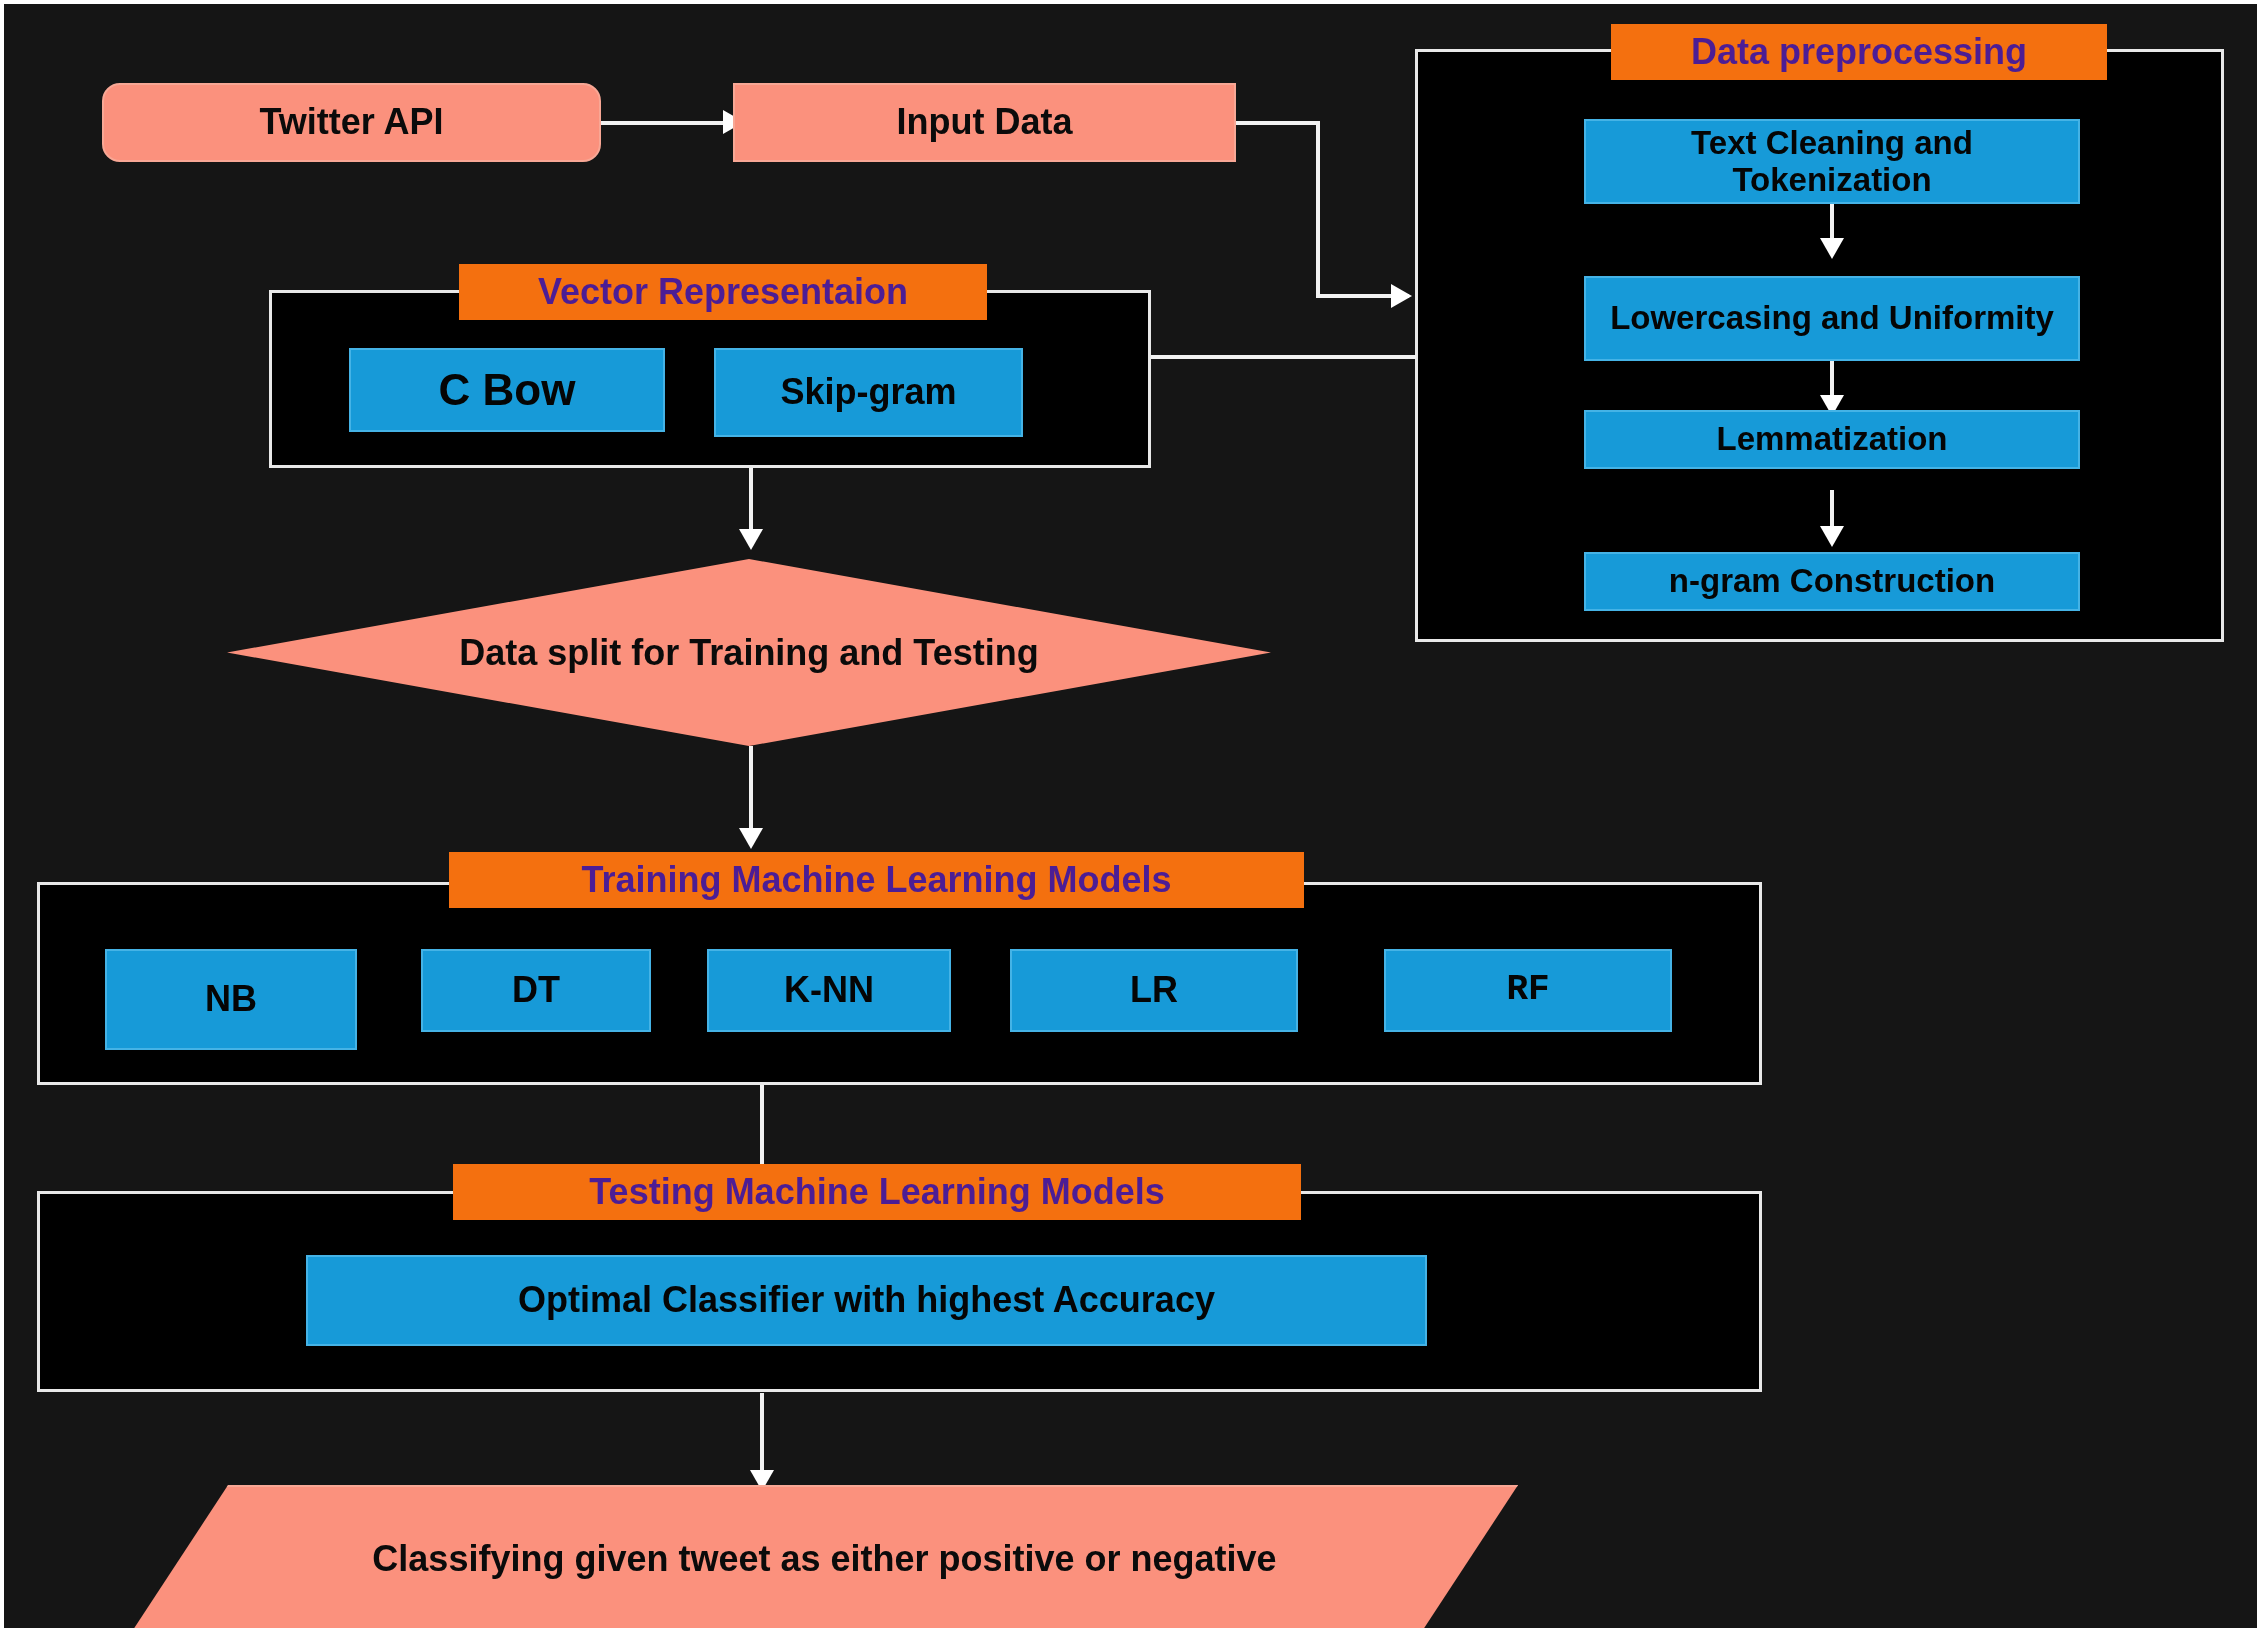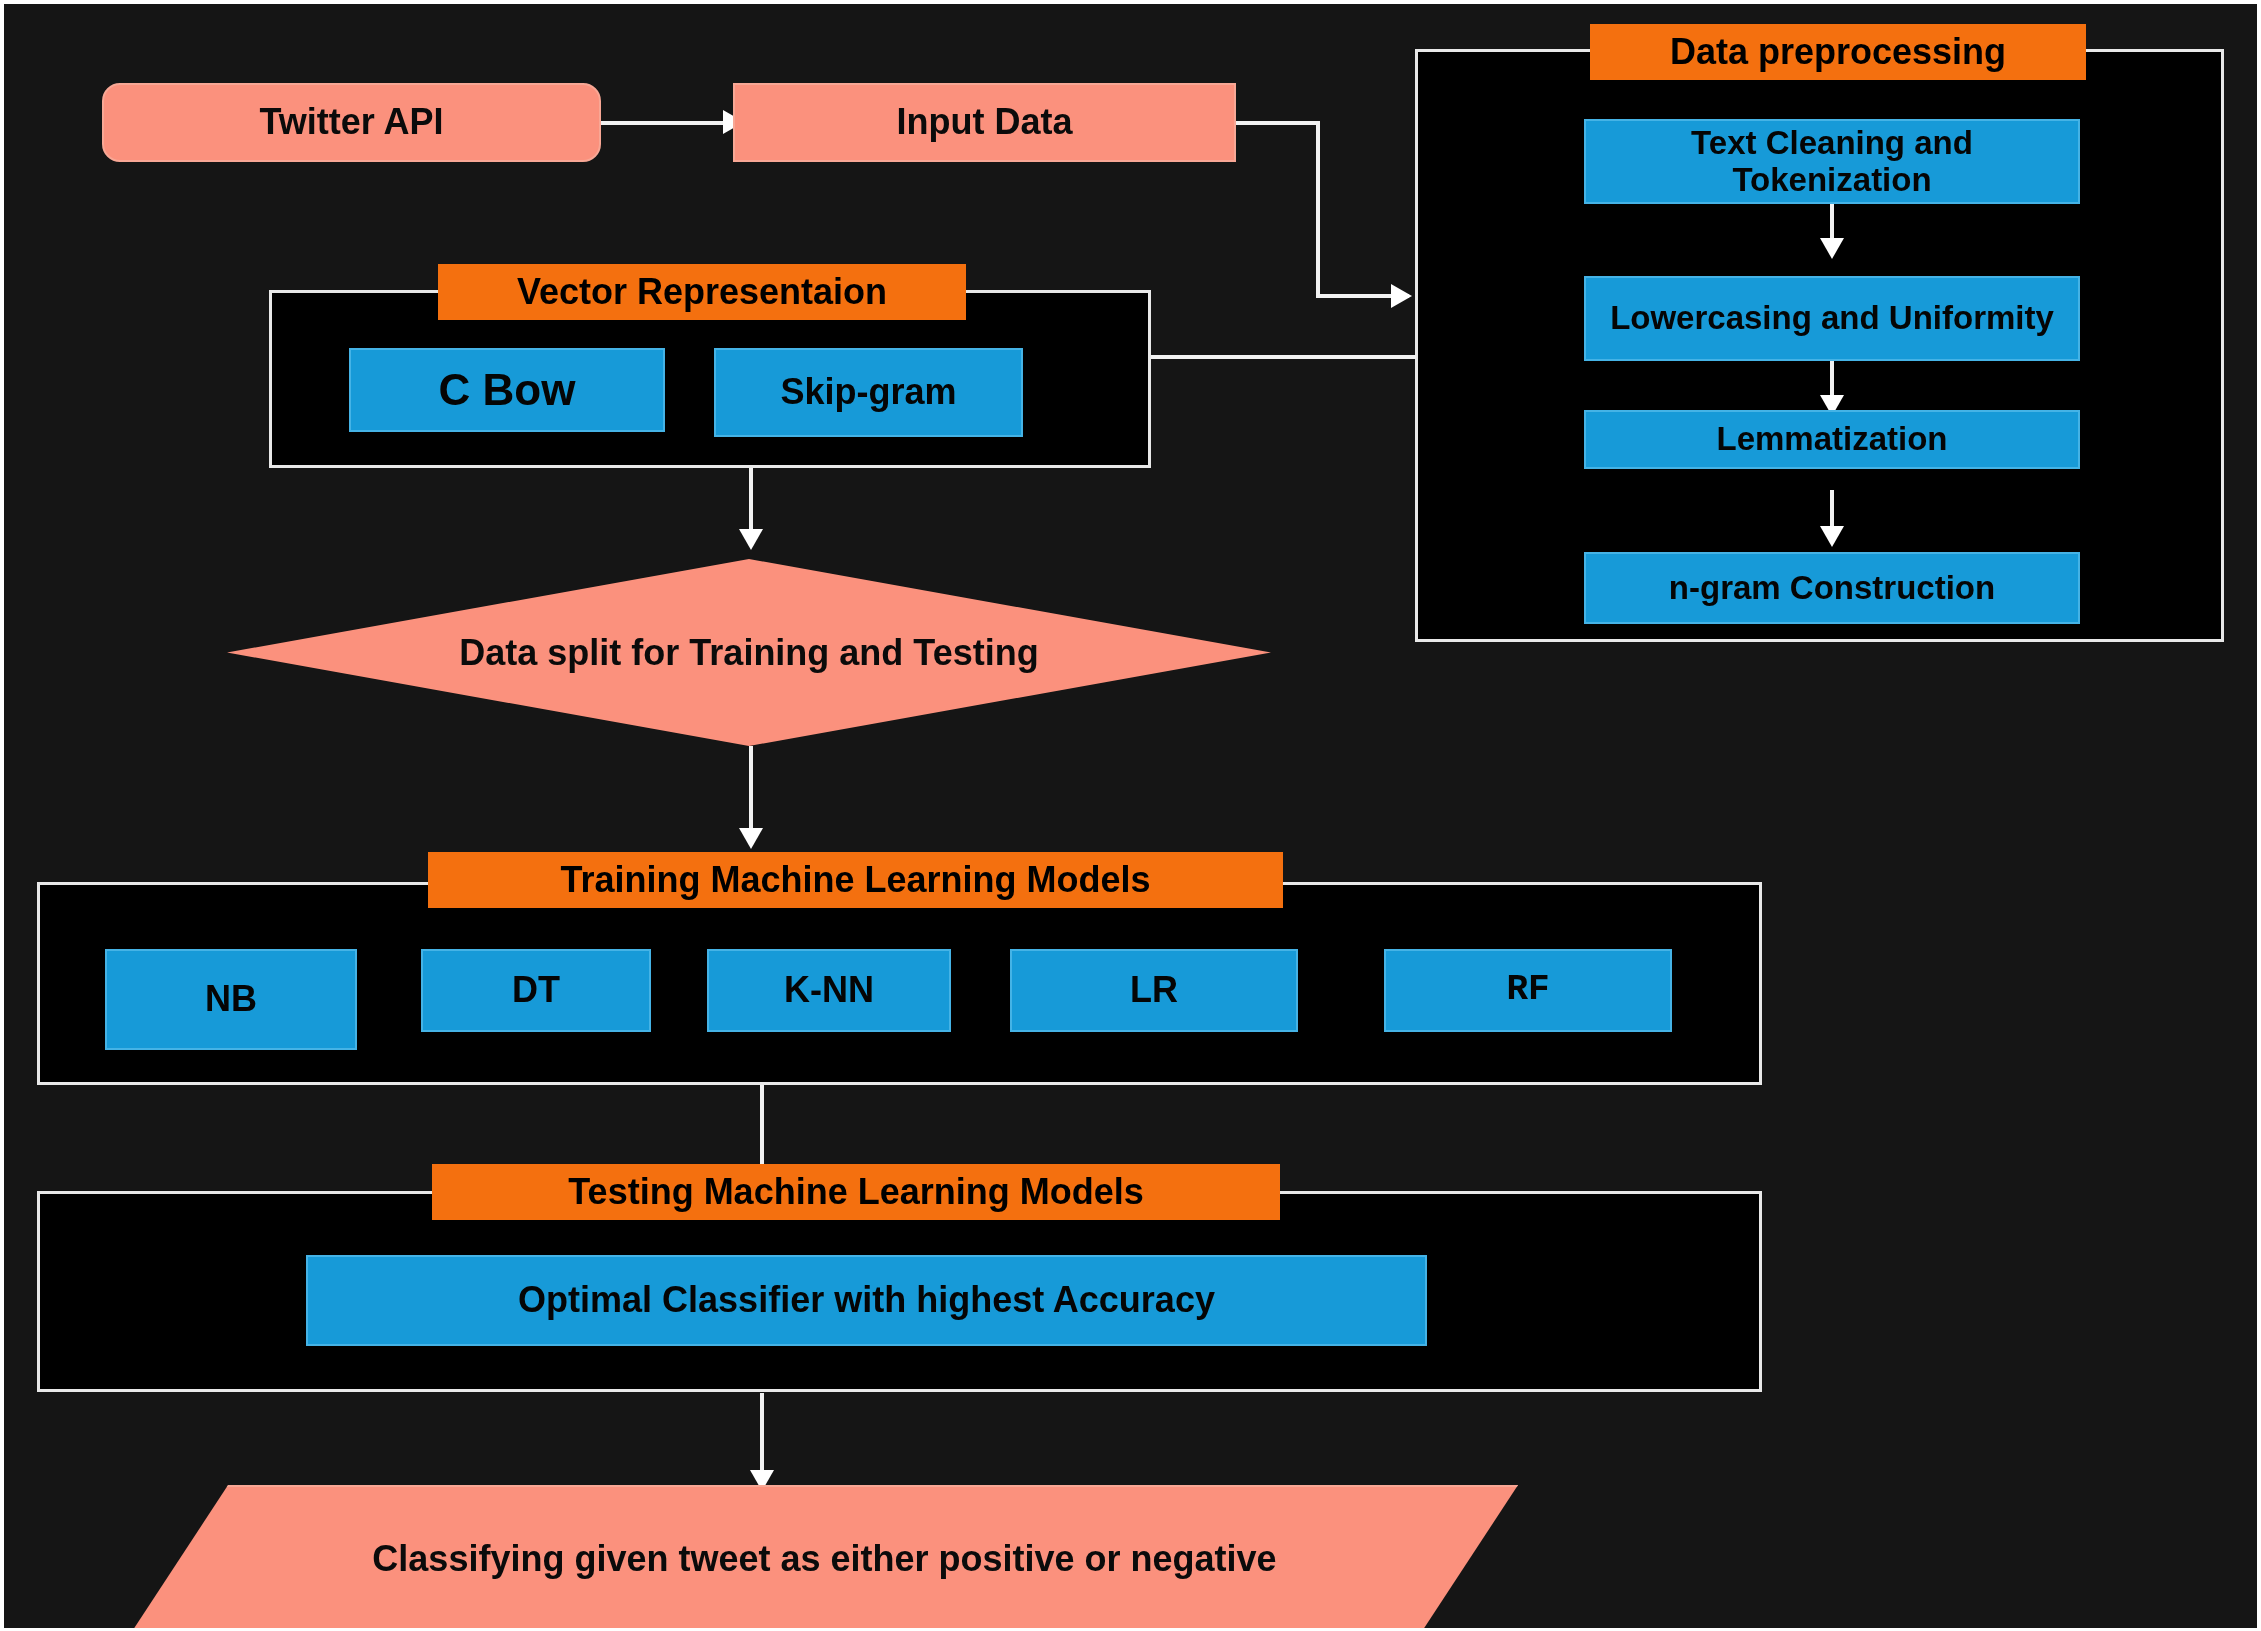--- a/index.html
+++ b/index.html
@@ -10,21 +10,21 @@
     border:4.3px solid #ffffff;overflow:hidden;
   }
   .node{
     position:absolute;box-sizing:border-box;
     display:flex;align-items:center;justify-content:center;
     text-align:center;font-weight:bold;line-height:1.12;
     color:#000;
   }
   .salmon{background:#fb917d;border:2.2px solid #f8a795;color:#0b0b0b;}
   .blue{background:#179ad8;border:2.2px solid #45b3e6;color:#050505;}
-  .orange{background:#f4700f;border:2.2px solid #f4700f;color:#000000;}
+  .orange{background:#f4700f;border:2.2px solid #f4700f;color:#4c1d95;margin-left:21px;}
   .panel{
     position:absolute;box-sizing:border-box;
     background:#000000;border:3.6px solid #e8e8e8;
   }
   .diamond{
     position:absolute;
     background:#fb917d;
     clip-path:polygon(50% 0%,100% 50%,50% 100%,0% 50%);
     display:flex;align-items:center;justify-content:center;
     color:#0b0b0b;font-weight:bold;
@@ -83,21 +83,21 @@
   </div>
   <div class="conn v" style="left:1826px;top:357px;height:45px;"></div>
   <div class="arrowD" style="left:1816px;top:391px;"></div>
 
   <div class="node blue" style="left:1580px;top:406px;width:496px;height:59px;font-size:33px;padding:0 8.6px;z-index:4;">
     <span>Lemmatization</span>
   </div>
   <div class="conn v" style="left:1826px;top:486px;height:46px;"></div>
   <div class="arrowD" style="left:1816px;top:522px;"></div>
 
-  <div class="node blue" style="left:1580px;top:548px;width:496px;height:72px;font-size:33px;padding:0 5px;z-index:4;">
+  <div class="node blue" style="left:1580px;top:548px;width:496px;height:59px;font-size:33px;padding:0 5px;z-index:4;">
     <span>n-gram Construction</span>
   </div>
 
   <div class="conn h" style="left:1146px;top:351px;width:266px;"></div>
   <div class="arrowL" style="left:1126px;top:341px;"></div>
 
   <div class="panel" style="left:265px;top:286px;width:882px;height:178px;"></div>
 
   <div class="node orange" style="left:434px;top:260px;width:528px;height:56px;font-size:36px;z-index:5;">
     <span>Vector Representaion</span>

